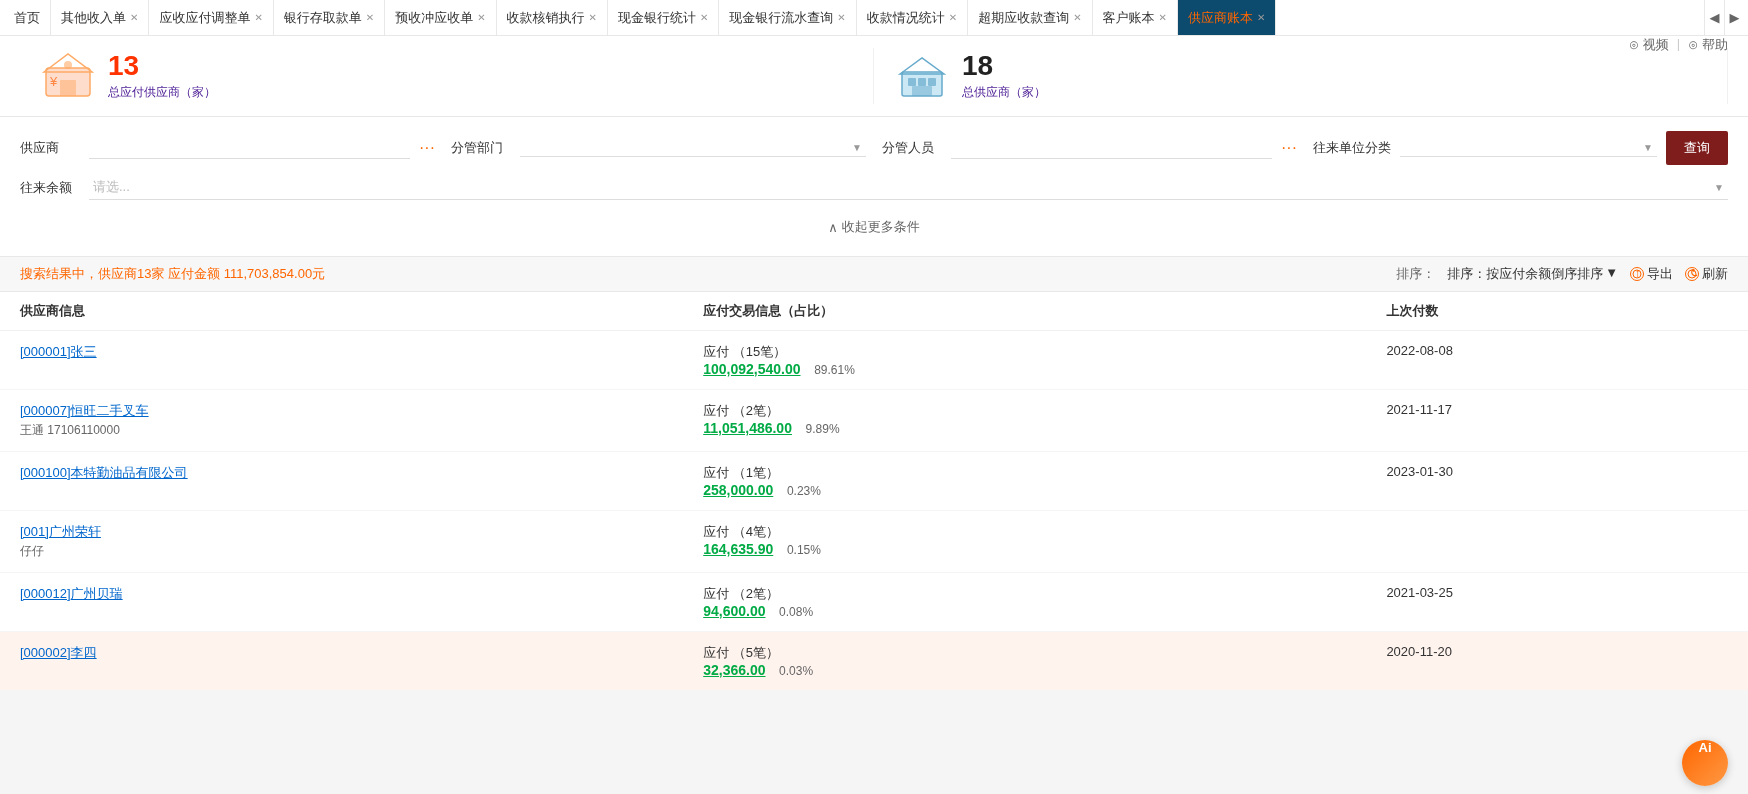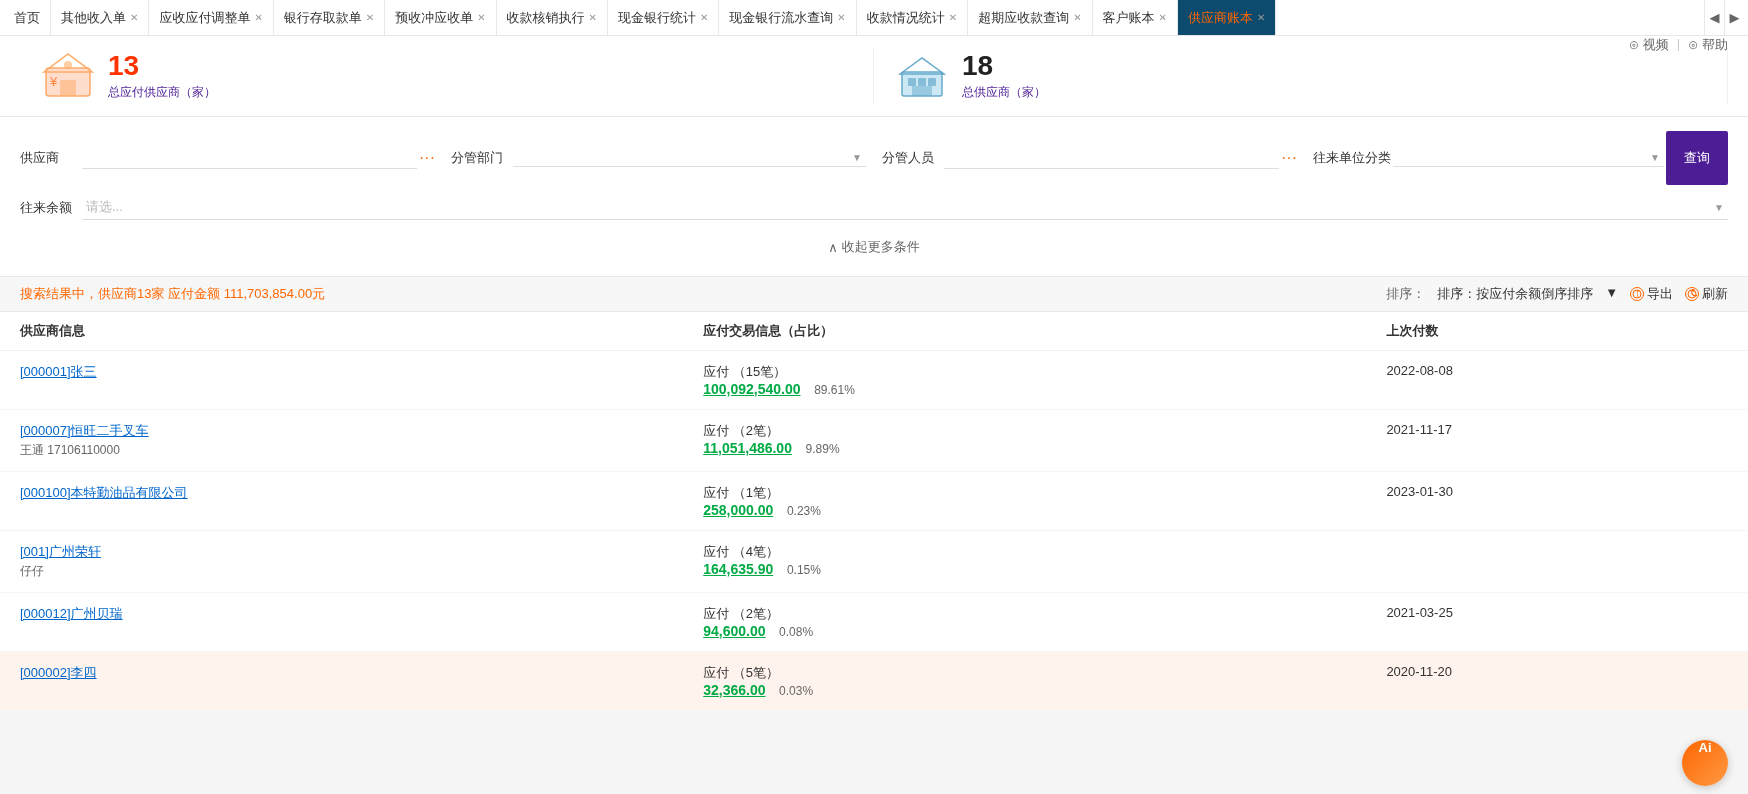--- a/index.html
+++ b/index.html
@@ -107,21 +107,21 @@
     }
     .filter-row {
       display: flex;
       align-items: center;
       margin-bottom: 10px;
       gap: 16px;
     }
     .filter-item {
       display: flex;
       align-items: center;
-      gap: 2px;
+      gap: 9px;
       flex: 1;
       justify-content: flex-end;
     }
     .filter-label {
       color: #333;
       white-space: nowrap;
       min-width: 60px;
     }
     .filter-input {
       flex: 1;
@@ -150,24 +150,24 @@
     .filter-dots {
       color: #ff6600;
       font-size: 16px;
       cursor: pointer;
     }
     .filter-down-arrow {
       color: #999;
       font-size: 10px;
     }
     .search-btn {
-      background: #4c1d95;
+      background: #7f1d1d;
       color: #fff;
       border: none;
-      padding: 18px 18px;
+      padding: 8px 18px;
       cursor: pointer;
       font-size: 13px;
       border-radius: 2px;
     }
     .collapse-btn {
       display: flex;
       align-items: center;
       justify-content: center;
       gap: 4px;
       color: #666;
@@ -201,21 +201,21 @@
       gap: 12px;
       font-size: 12px;
       color: #333;
     }
     .sort-label { color: #666; }
     .sort-select {
       color: #333;
       cursor: pointer;
       display: flex;
       align-items: flex-start;
-      gap: 12px;
+      gap: 2px;
     }
     .action-btn {
       display: flex;
       align-items: center;
       gap: 3px;
       cursor: pointer;
       color: #333;
     }
     .action-icon {
       width: 14px;

